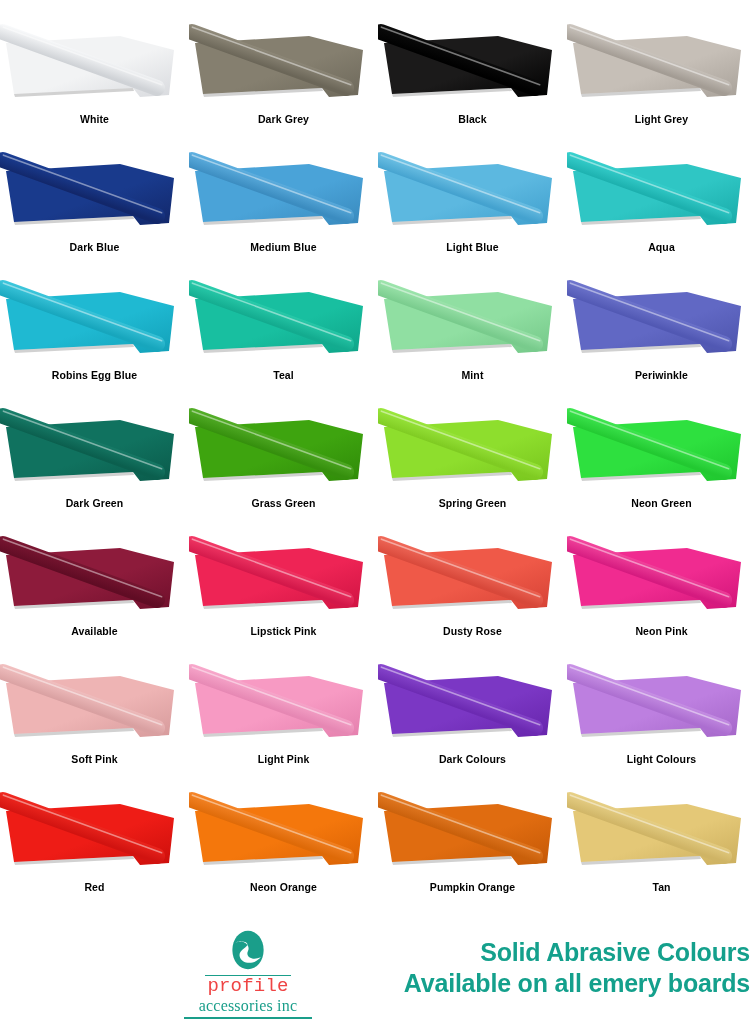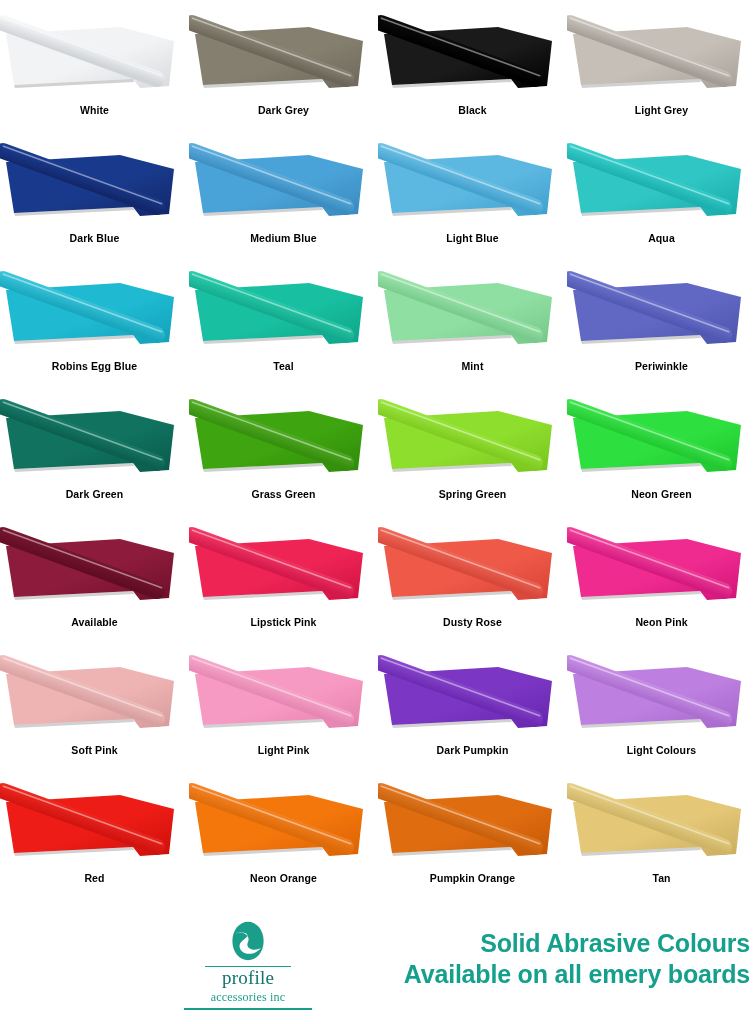--- a/index.html
+++ b/index.html
@@ -13,20 +13,21 @@
     height: 1024px;
     font-family: "Liberation Sans", sans-serif;
     overflow: hidden;
     position: relative;
   }
 
   #chart {
     position: relative;
     width: 756px;
     height: 872px;
+    margin-top: 9px;
   }
 
   .swatch-grid {
     position: absolute;
     left: 0;
     top: 0;
     width: 756px;
     height: 1024px;
     display: grid;
     grid-template-columns: repeat(4, 189px);
@@ -85,29 +86,29 @@
     width: 86px;
     height: 1.4px;
     background: #1a9e8a;
     margin: 1px auto 1px auto;
   }
   .logo-rule.wide {
     width: 128px;
   }
 
   .logo-word-1 {
-    font-family: Liberation Serif, serif;
+    font-family: Liberation Mono, monospace;
     font-size: 19px;
-    color: #0f766e;
+    color: #ef4444;
     line-height: 19px;
     letter-spacing: 0.2px;
   }
   .logo-word-2 {
     font-family: "Liberation Serif", serif;
-    font-size: 12px;
+    font-size: 16px;
     color: #1a9e8a;
     line-height: 20px;
     letter-spacing: 0.2px;
     white-space: nowrap;
   }
 
   .tagline {
     position: absolute;
     left: 330px;
     top: 928px;
@@ -580,21 +581,21 @@
             <linearGradient id="g22b" x1="0" y1="0" x2="0.3" y2="1">
               <stop offset="0%" stop-color="#8b4ad0"></stop>
               <stop offset="100%" stop-color="#6c2ab2"></stop>
             </linearGradient>
           </defs>
           <path d="M6,32 L120,25 L174,39 L169,84 L140,86 L133,77 L14,83 Z" fill="url(#g22)"></path>
           <path d="M14,83 L133,77 L134,80 L15,86 Z" fill="#000000" opacity="0.18"></path>
           <rect x="-10" y="41" width="180" height="16" rx="8" fill="url(#g22b)" transform="rotate(20 80 49)"></rect>
           <rect x="-4" y="43.5" width="170" height="1.6" rx="0.8" fill="#ffffff" opacity="0.45" transform="rotate(20 80 49)"></rect>
         </svg>
-        <div class="swatch-label">Dark Pumpkin</div>
+        <div class="swatch-label">Dark Colours</div>
       </div>
       <div class="swatch-cell">
         <svg class="swatch-art" viewBox="0 0 189 105">
           <defs>
             <linearGradient id="g23" x1="0" y1="0" x2="1" y2="1">
               <stop offset="0%" stop-color="#bd7fe0"></stop>
               <stop offset="55.00000000000001%" stop-color="#bd7fe0"></stop>
               <stop offset="100%" stop-color="#a466c8"></stop>
             </linearGradient>
             <linearGradient id="g23b" x1="0" y1="0" x2="0.3" y2="1">

